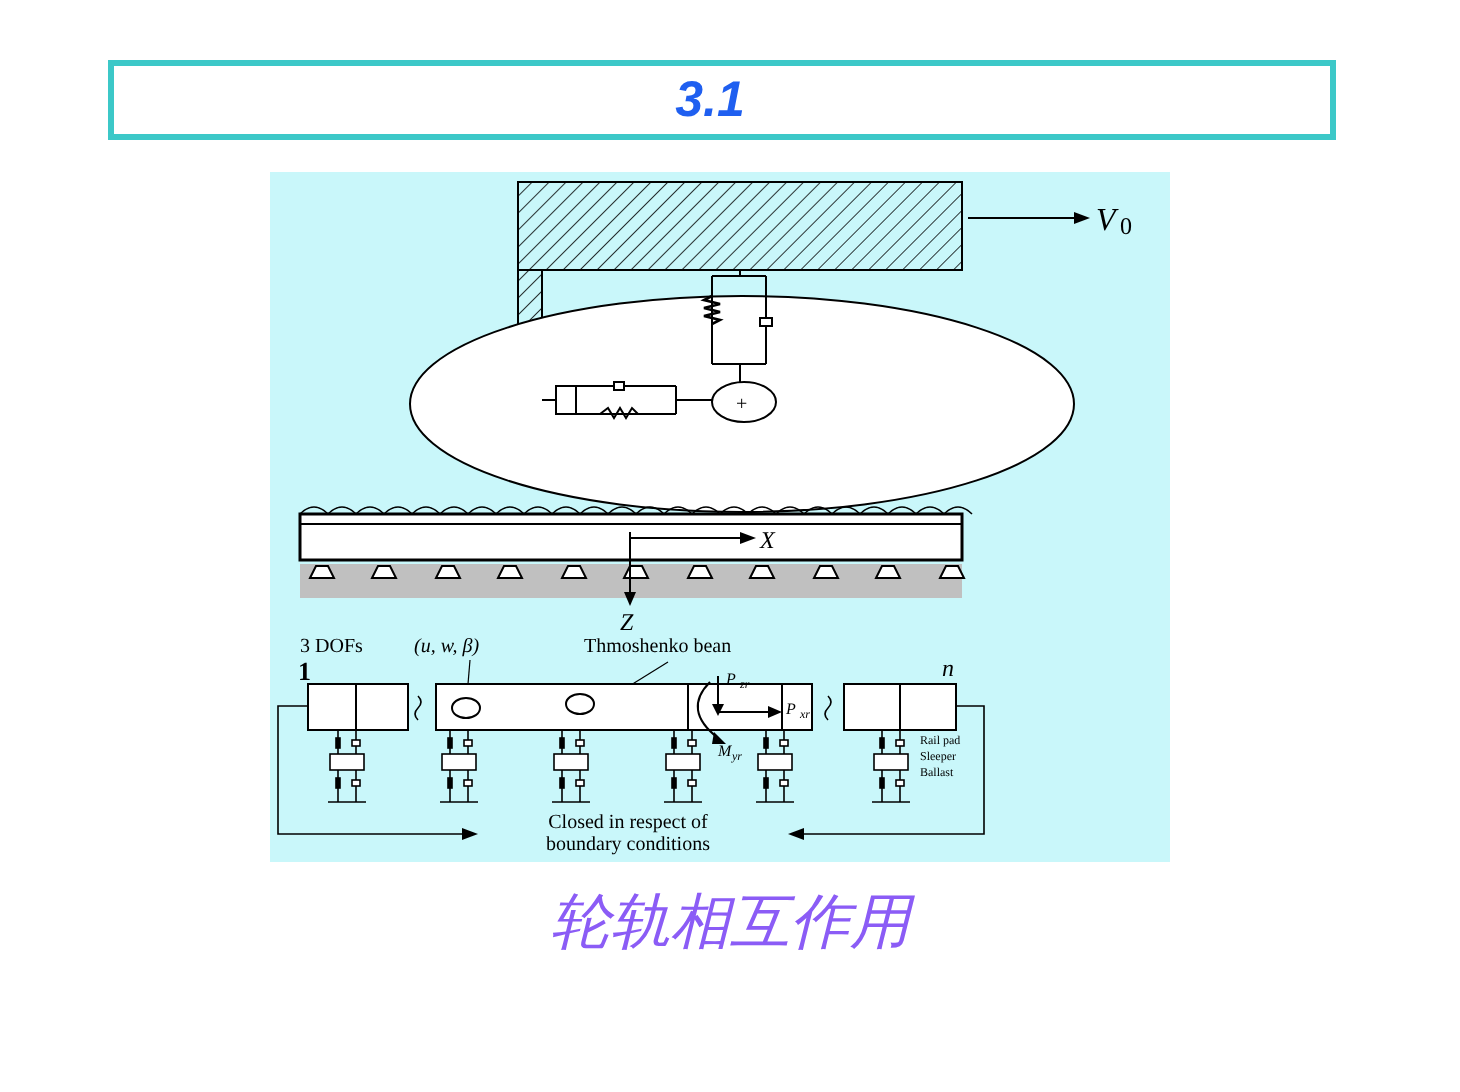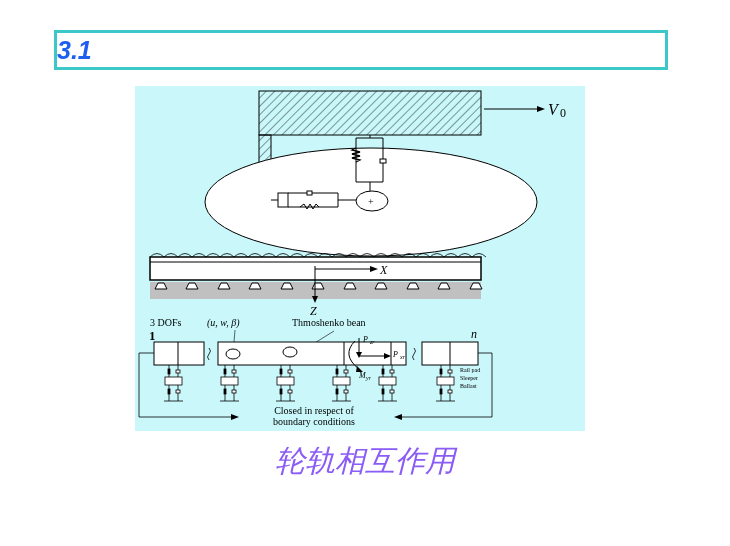--- a/index.html
+++ b/index.html
@@ -1,17 +1,17 @@
 <!DOCTYPE html>
 <html><head>
 <meta charset="utf-8">
 <style>
   html, body { margin:0; padding:0; background:#ffffff; }
   body { width:730px; height:546px; position:relative; overflow:hidden; font-family:"DejaVu Sans", sans-serif; }
-  .title-box { position:absolute; left:54px; top:30px; width:614px; height:40px; border:3px solid #3cc8c8; box-sizing:border-box; background:#fff; display:flex; align-items:center; }
+  .title-box { position:absolute; left:54px; top:30px; width:614px; height:40px; border:3px solid #3cc8c8; box-sizing:border-box; background:#fff; display:flex; align-items:center; justify-content:center; }
   .title-box .num { font-family:"Liberation Sans", sans-serif; font-weight:bold; font-style:italic; font-size:25px; color:#1f5ff0; margin-right:12px; }
   .title-box .txt { font-family:"DejaVu Serif", serif; font-style:italic; font-size:24px; color:#1f5ff0; }
   .figure { position:absolute; left:135px; top:86px; width:450px; height:345px; background:#c9f7fa; }
   .figure svg { position:absolute; left:0; top:0; }
   .caption { position:absolute; left:0; width:730px; top:441px; text-align:center; font-family:"DejaVu Serif", serif; font-style:italic; font-size:30px; color:#8b5cf6; }
 </style>
 </head>
 <body>
 
 <div class="title-box">

